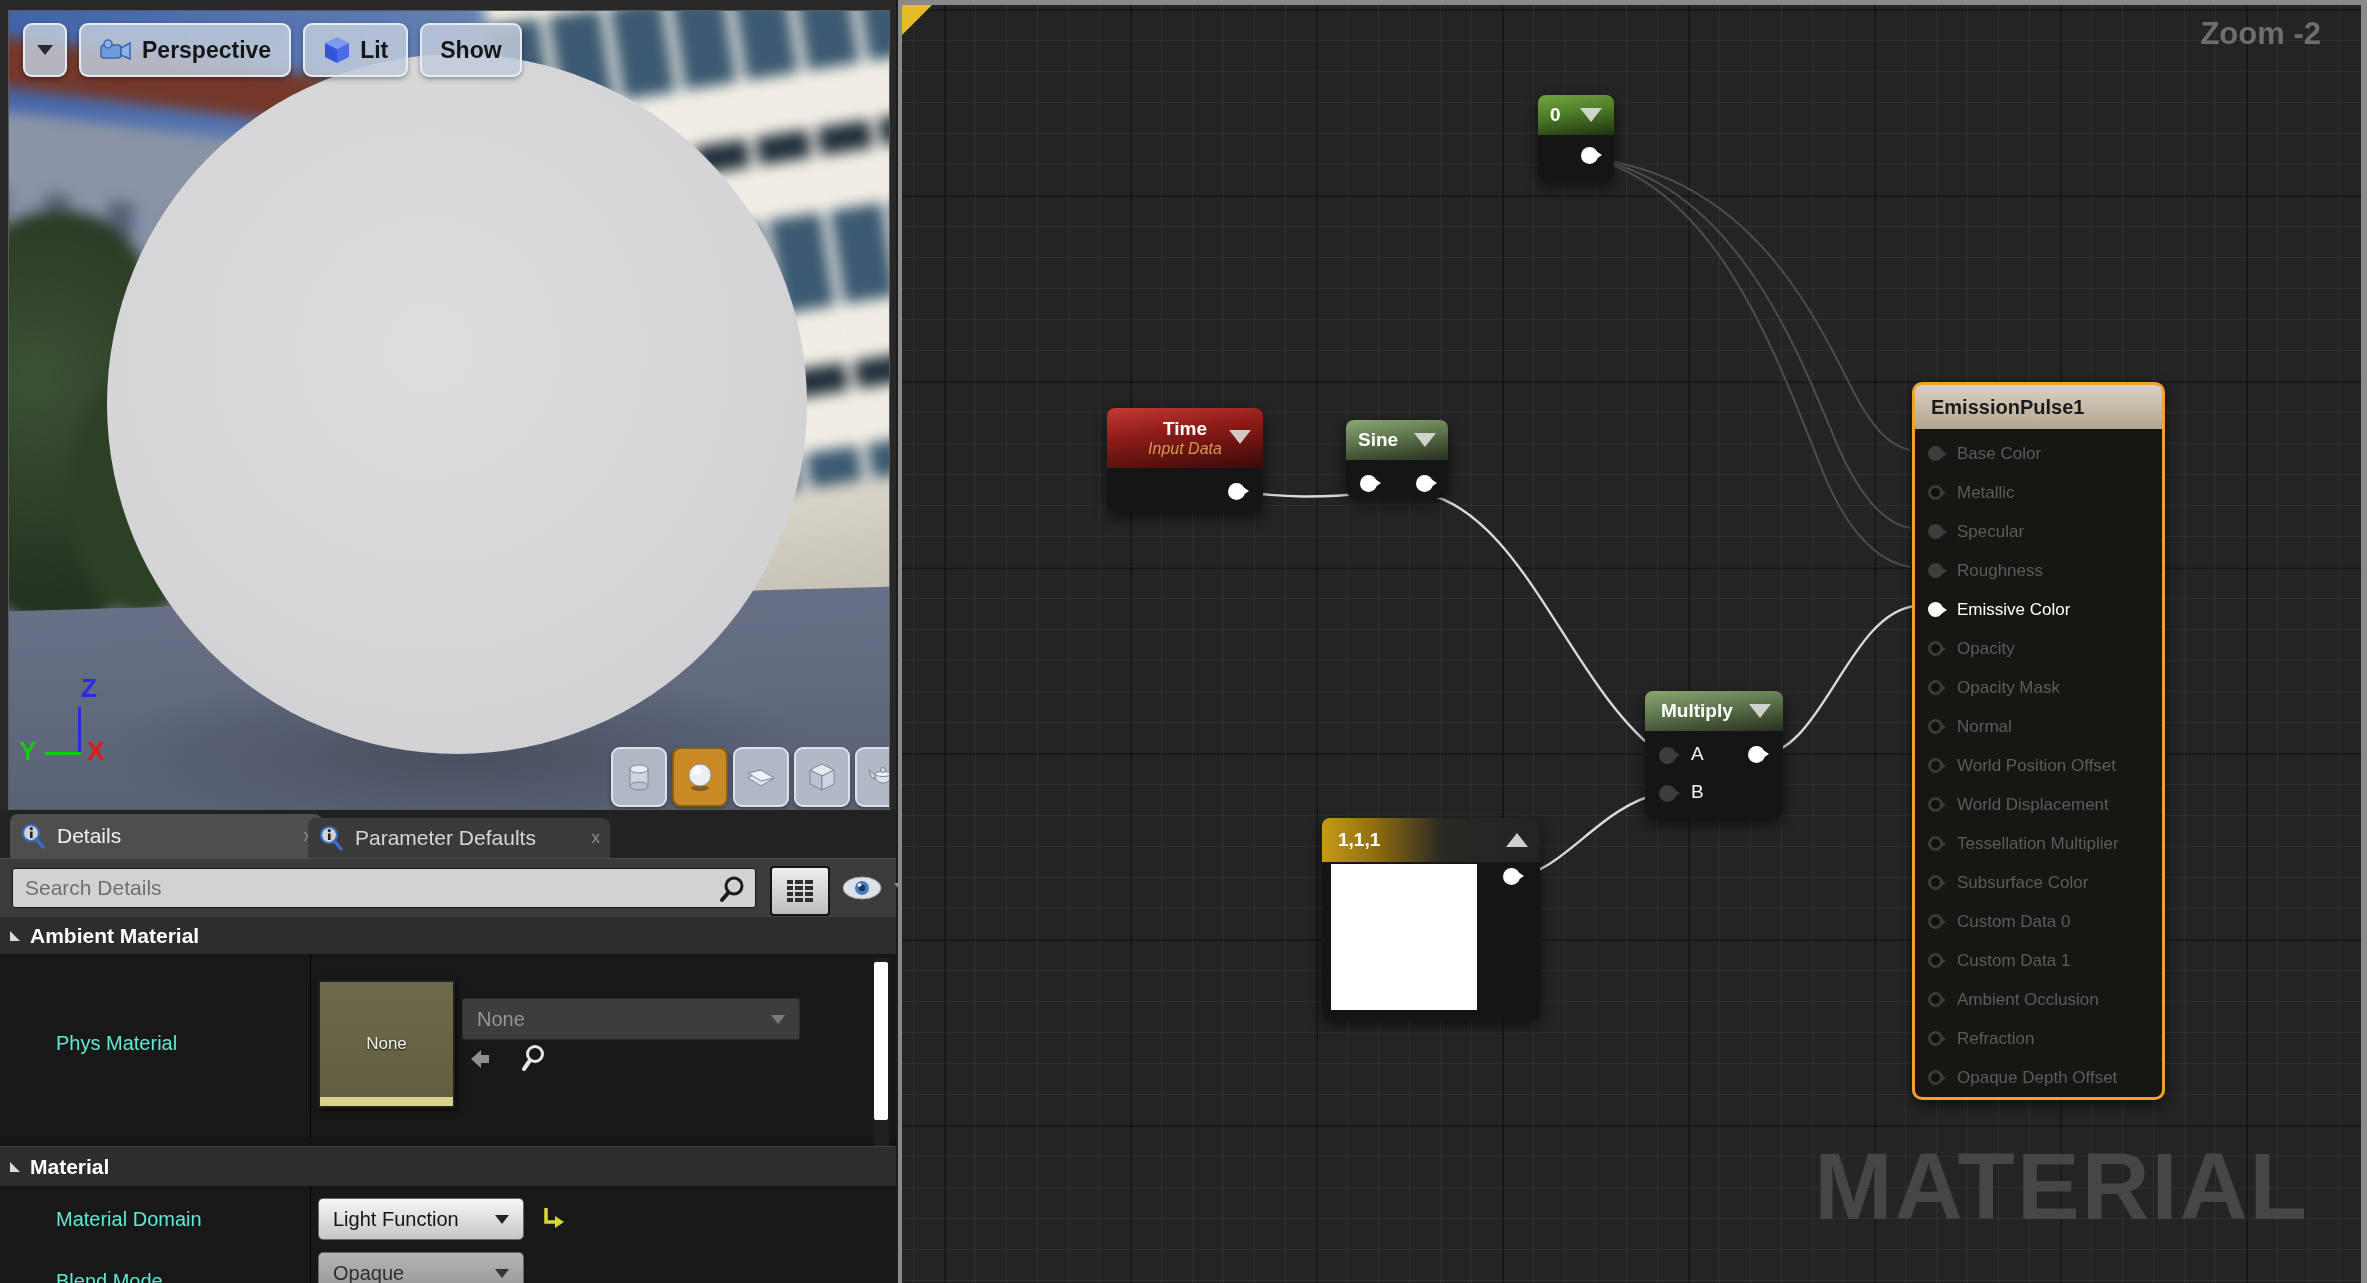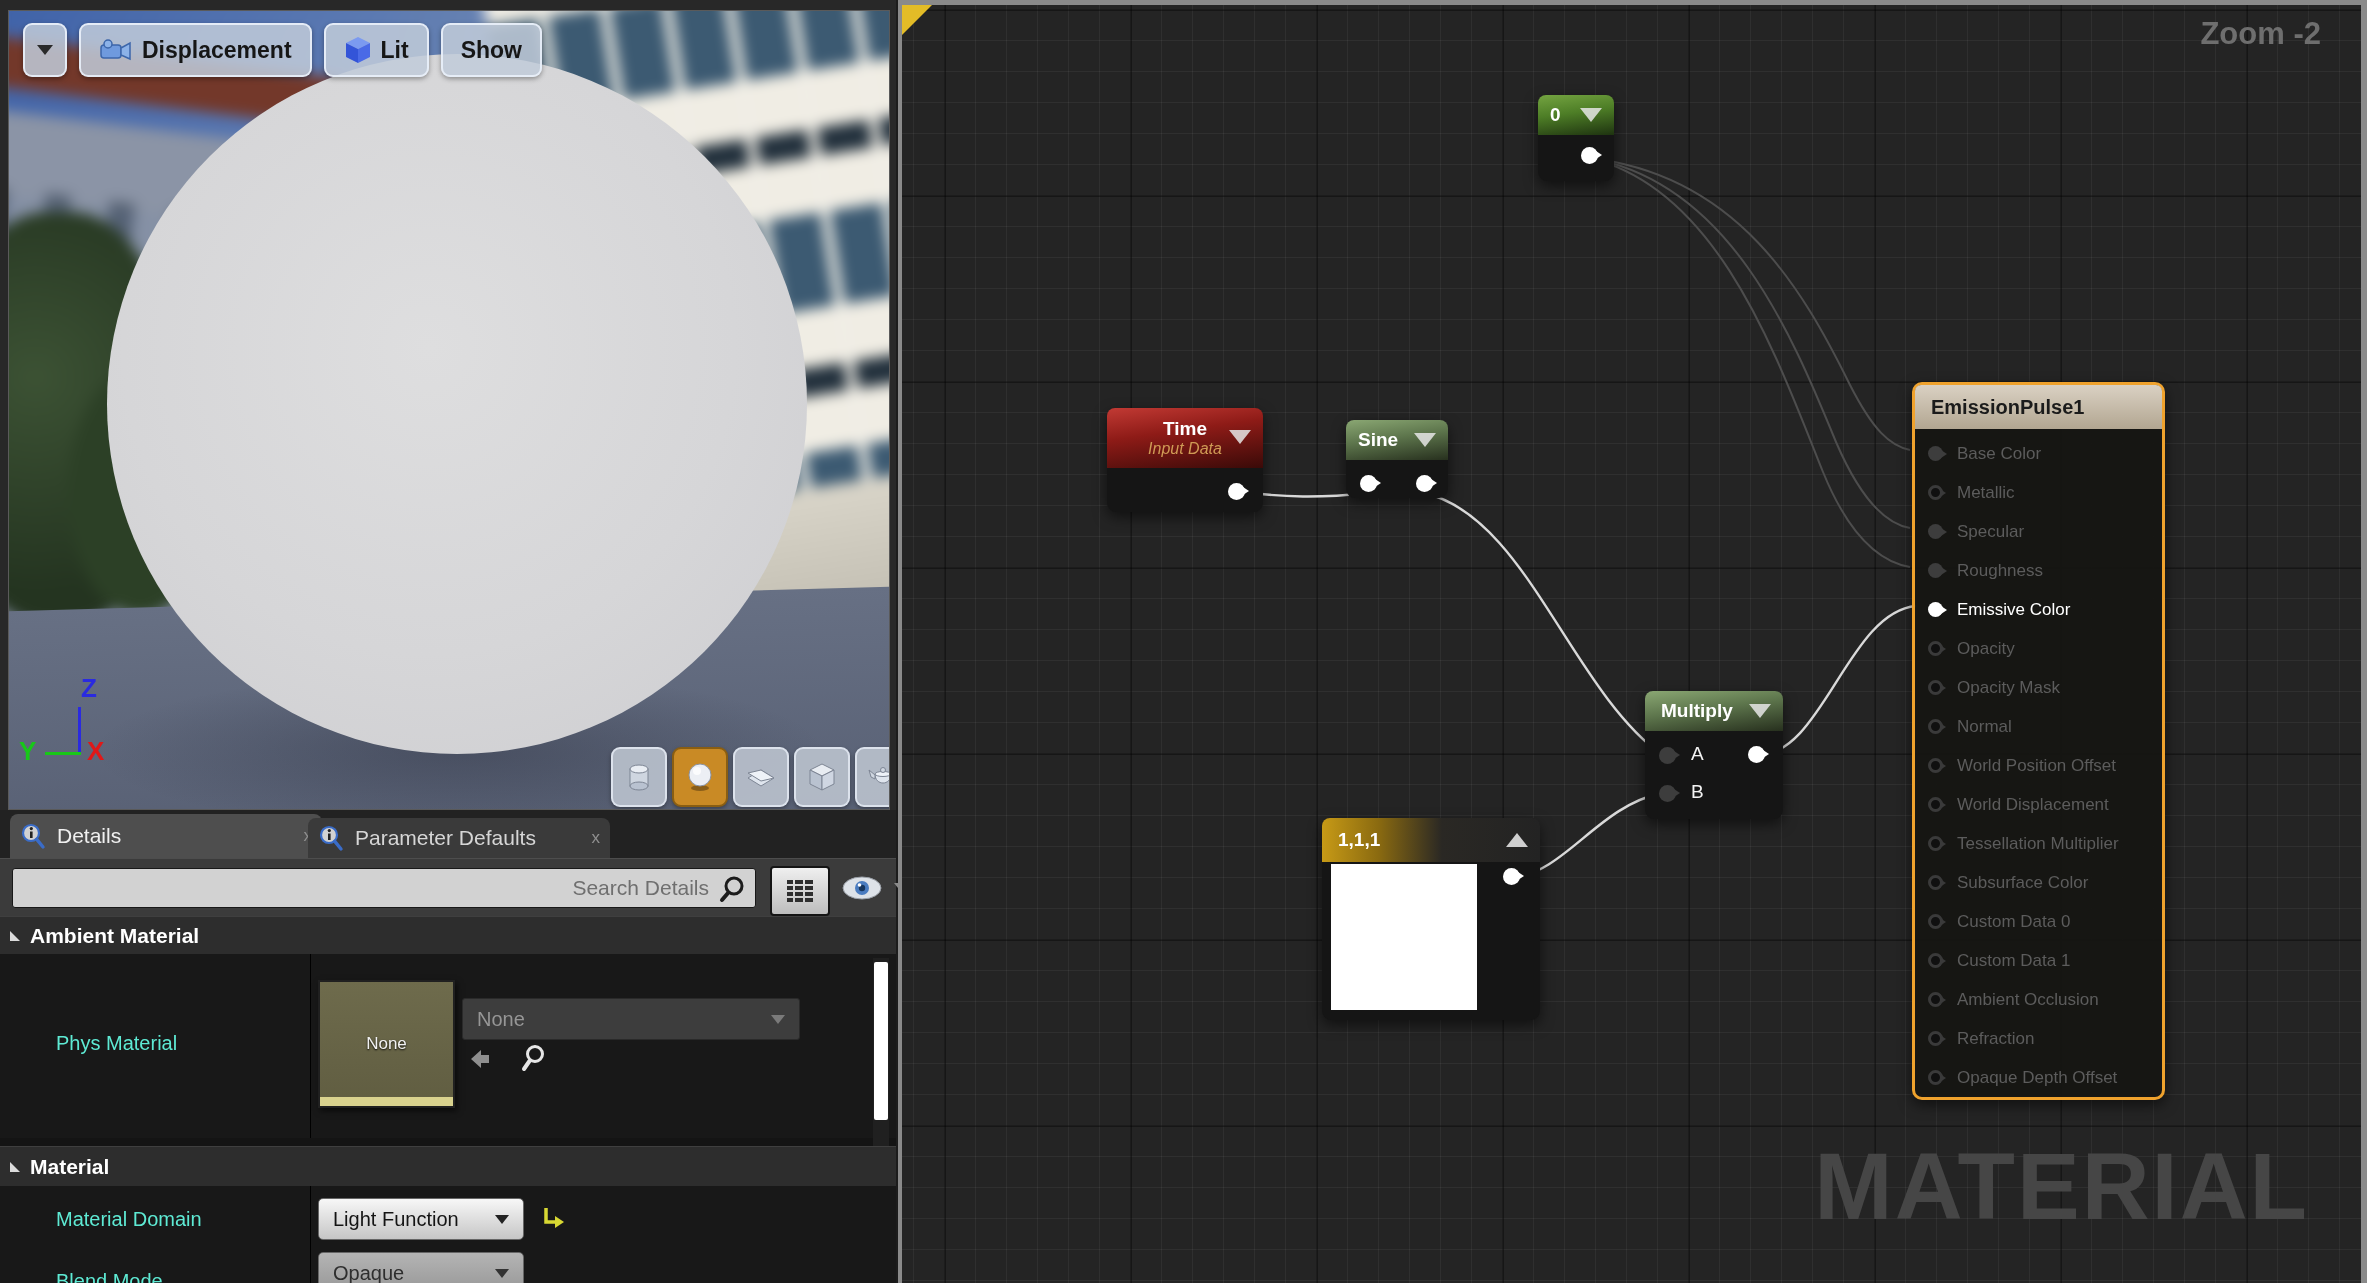--- a/index.html
+++ b/index.html
@@ -58,21 +58,21 @@
   .tabbar{position:absolute;left:0;top:810px;width:896px;height:48px;background:#222222;}
   .tab{position:absolute;display:flex;align-items:center;gap:10px;padding:0 10px;overflow:hidden;
        border-radius:8px 8px 0 0;}
   .tab .x{margin-left:auto;color:#8f8f8f;font-size:17px;flex:none;}
   .tab1{left:10px;top:4px;width:292px;height:44px;background:#4e4e4e;color:#f0f0f0;font-size:21px;}
   .tab2{left:308px;top:8px;width:282px;height:40px;background:#3a3a3a;color:#d6d6d6;font-size:21px;}
   .tab .lbl{white-space:nowrap;}
   .searchrow{position:absolute;left:0;top:858px;width:896px;height:58px;background:#3b3b3b;border-top:1px solid #4d4d4d;}
   .searchbox{position:absolute;left:12px;top:9px;width:744px;height:40px;}
   .searchbox input{width:100%;height:100%;box-sizing:border-box;background:#d2d2d2;border:1px solid #181818;
-       border-radius:3px;font-size:21px;font-family:"Liberation Sans",sans-serif;color:#333;padding:0 46px 0 12px;text-align:right;}
+       border-radius:3px;font-size:21px;font-family:"Liberation Sans",sans-serif;color:#333;padding:0 46px 0 12px;}
   .searchbox input::placeholder{color:#6f6f6f;}
   .searchbox svg{position:absolute;right:10px;top:7px;}
   .gridbtn{position:absolute;left:770px;top:7px;width:56px;height:46px;border-radius:4px;
        background:linear-gradient(#efefef,#bdbdbd);border:2px solid #141414;display:flex;align-items:center;justify-content:center;}
   .eyebtn{position:absolute;left:840px;top:14px;display:flex;align-items:center;gap:8px;}
   .tri-gray{width:0;height:0;border-left:8px solid transparent;border-right:8px solid transparent;border-top:10px solid #8a8a8a;}
   
   .details-body{position:absolute;left:0;top:916px;width:896px;height:367px;background:#141414;}
   .sec-h{position:absolute;left:0;width:896px;height:38px;background:#2d2d2d;border-top:1px solid #3f3f3f;
         display:flex;align-items:center;gap:10px;padding-left:10px;box-sizing:border-box;
@@ -169,21 +169,21 @@
       <div class="vp-toolbar">
         <div class="vp-btn small">
           <span class="tri-down"></span>
         </div>
         <div class="vp-btn">
           <svg width="34" height="24" viewBox="0 0 34 24">
             <rect x="2" y="7" width="20" height="13" rx="3" fill="#6f9ade" stroke="#3c66aa" stroke-width="1.5"></rect>
             <polygon points="22,10 31,5 31,21 22,17" fill="#8cb2e8" stroke="#3c66aa" stroke-width="1.5"></polygon>
             <circle cx="9" cy="6" r="4" fill="#8cb2e8" stroke="#3c66aa" stroke-width="1.5"></circle>
           </svg>
-          <span>Displacement</span>
+          <span>Perspective</span>
         </div>
         <div class="vp-btn">
           <svg width="28" height="30" viewBox="0 0 28 30">
             <polygon points="14,2 26,8 14,14 2,8" fill="#7b9af0"></polygon>
             <polygon points="2,8 14,14 14,28 2,22" fill="#3354d8"></polygon>
             <polygon points="26,8 14,14 14,28 26,22" fill="#4a6ae6"></polygon>
           </svg>
           <span>Lit</span>
         </div>
         <div class="vp-btn">

